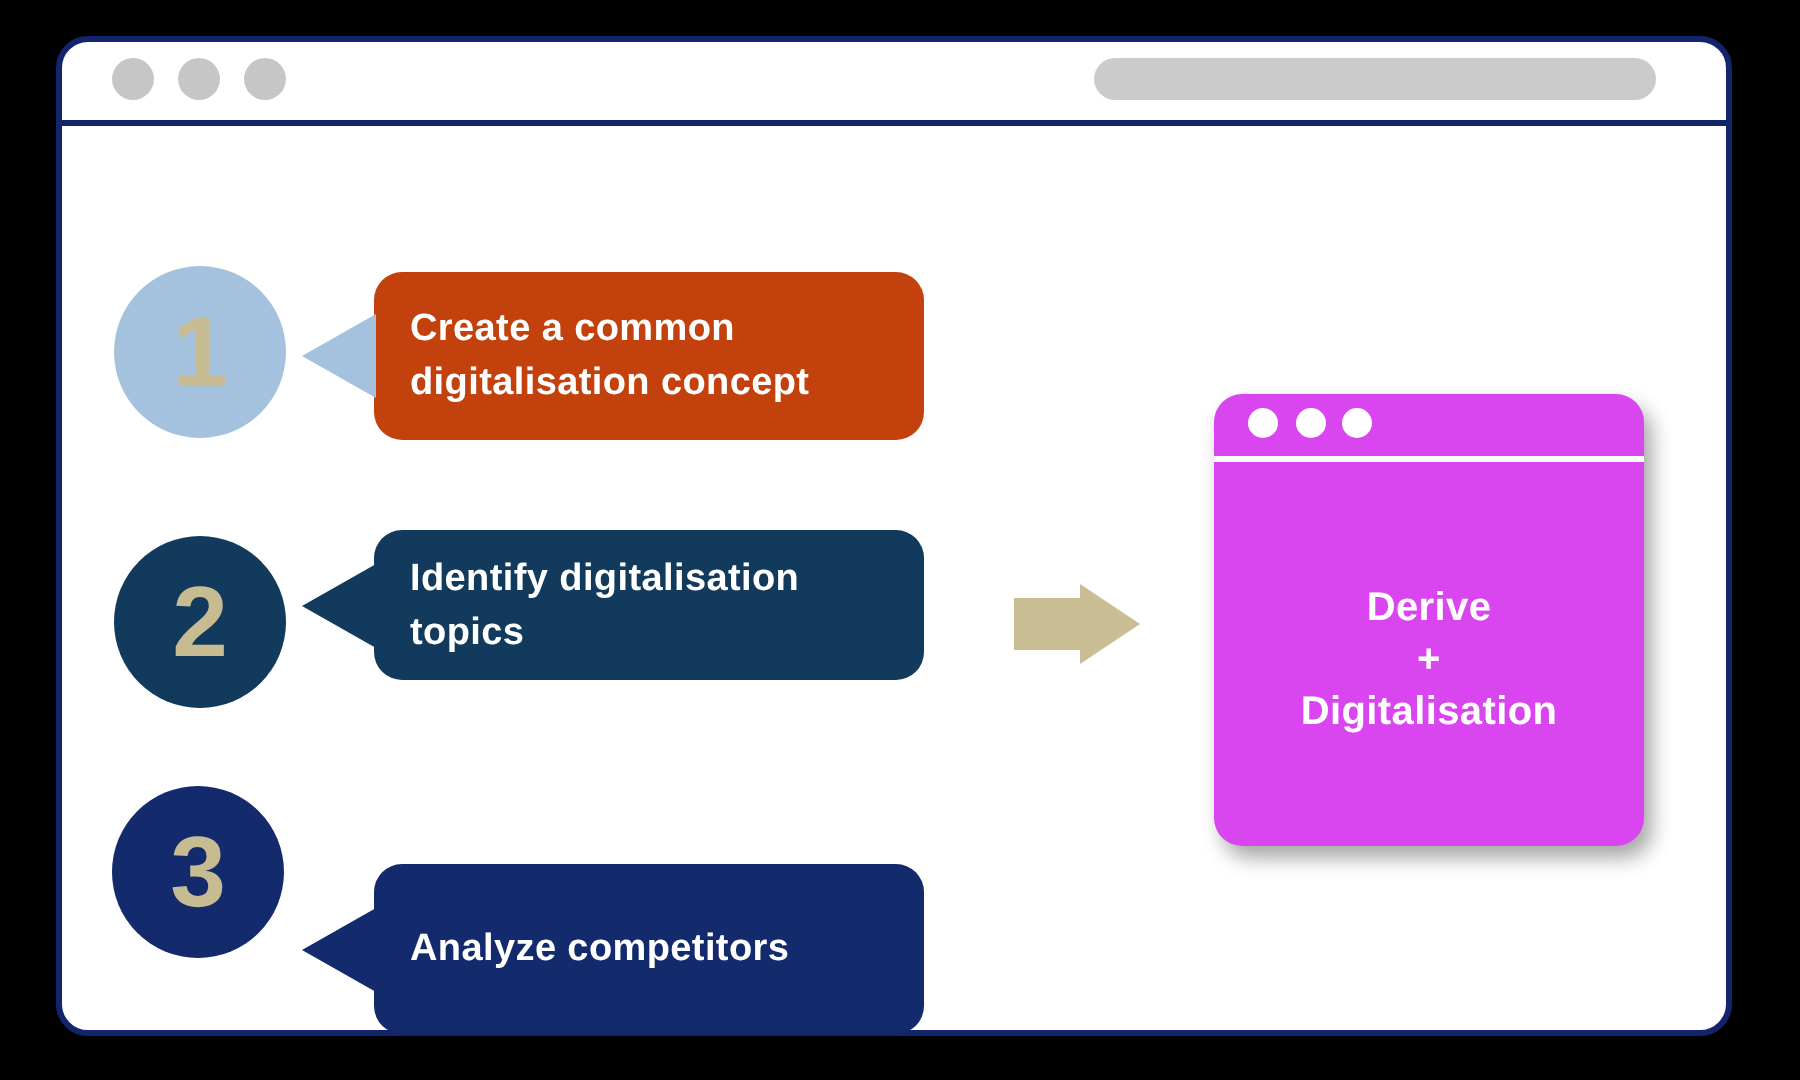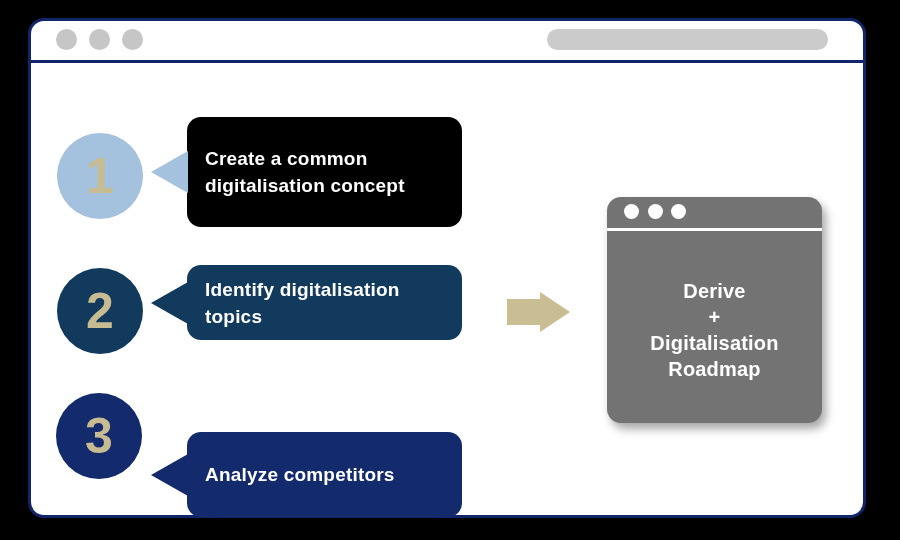--- a/index.html
+++ b/index.html
@@ -36,21 +36,21 @@
   }
   .circle.s1{left:26px;top:70px;background:#a4c2dd;}
   .circle.s2{left:26px;top:205px;background:#123a5c;}
   .circle.s3{left:25px;top:330px;background:#132a6d;}
 
   
   .bubble{
     position:absolute;left:156px;width:275px;border-radius:14px;
     display:flex;align-items:center;
   }
-  .bubble.s1{top:54px;height:110px;background:#000000;}
+  .bubble.s1{top:73px;height:84px;background:#c2410c;}
   .bubble.s2{top:202px;height:75px;background:#123a5c;}
   .bubble.s3{top:327px;height:85px;background:#132a6d;margin-top:42px;}
   .tail{
     position:absolute;left:-36px;top:50%;transform:translateY(-50%);
     width:0;height:0;border-top:21px solid transparent;
     border-bottom:21px solid transparent;border-right:37px solid;
   }
   .bubble.s1 .tail{border-right-color:#a4c2dd;}
   .bubble.s2 .tail{border-right-color:#123a5c;}
   .bubble.s3 .tail{border-right-color:#132a6d;}
@@ -64,21 +64,21 @@
   .arrow-shaft{position:absolute;left:0;top:7px;width:33px;height:26px;background:#c9bd94;}
   .arrow-head{
     position:absolute;left:33px;top:0;width:0;height:0;
     border-top:20px solid transparent;border-bottom:20px solid transparent;
     border-left:30px solid #c9bd94;
   }
 
   
   .result-window{
     position:absolute;left:576px;top:134px;width:215px;height:226px;
-    background:#737373;border-radius:14px;
+    background:#d946ef;border-radius:14px;
     box-shadow:4px 6px 10px rgba(0,0,0,0.35);
   }
   .rw-header{
     position:absolute;left:0;top:0;right:0;height:31px;
     border-bottom:3px solid #fff;
   }
   .rw-dot{
     position:absolute;top:7px;width:15px;height:15px;border-radius:50%;background:#fff;
   }
   .rw-dot.d1{left:17px}.rw-dot.d2{left:41px}.rw-dot.d3{left:64px}
@@ -141,19 +141,18 @@
       <div class="result-window">
         <div class="rw-header">
           <span class="rw-dot d1"></span>
           <span class="rw-dot d2"></span>
           <span class="rw-dot d3"></span>
         </div>
         <div class="rw-body">
           <span class="rw-line">Derive</span>
           <span class="rw-line">+</span>
           <span class="rw-line">Digitalisation</span>
-          <span class="rw-line">Roadmap</span>
         </div>
       </div>
 
     </div>
   </div>
 </div>
 
 </body></html>

